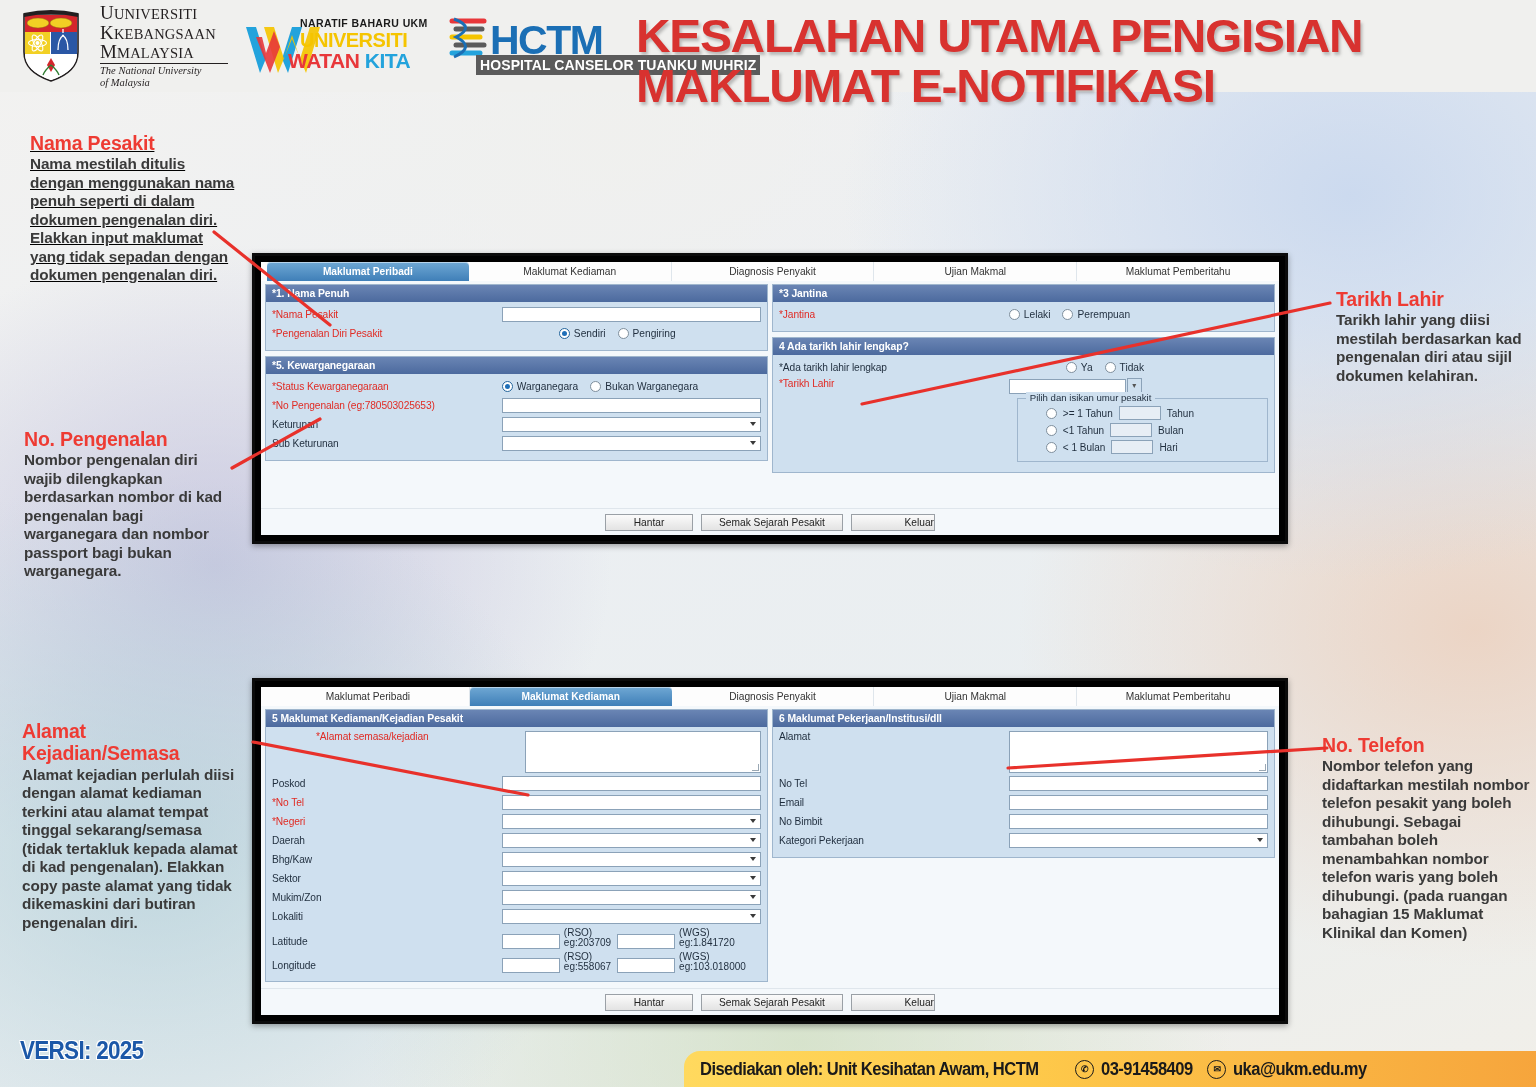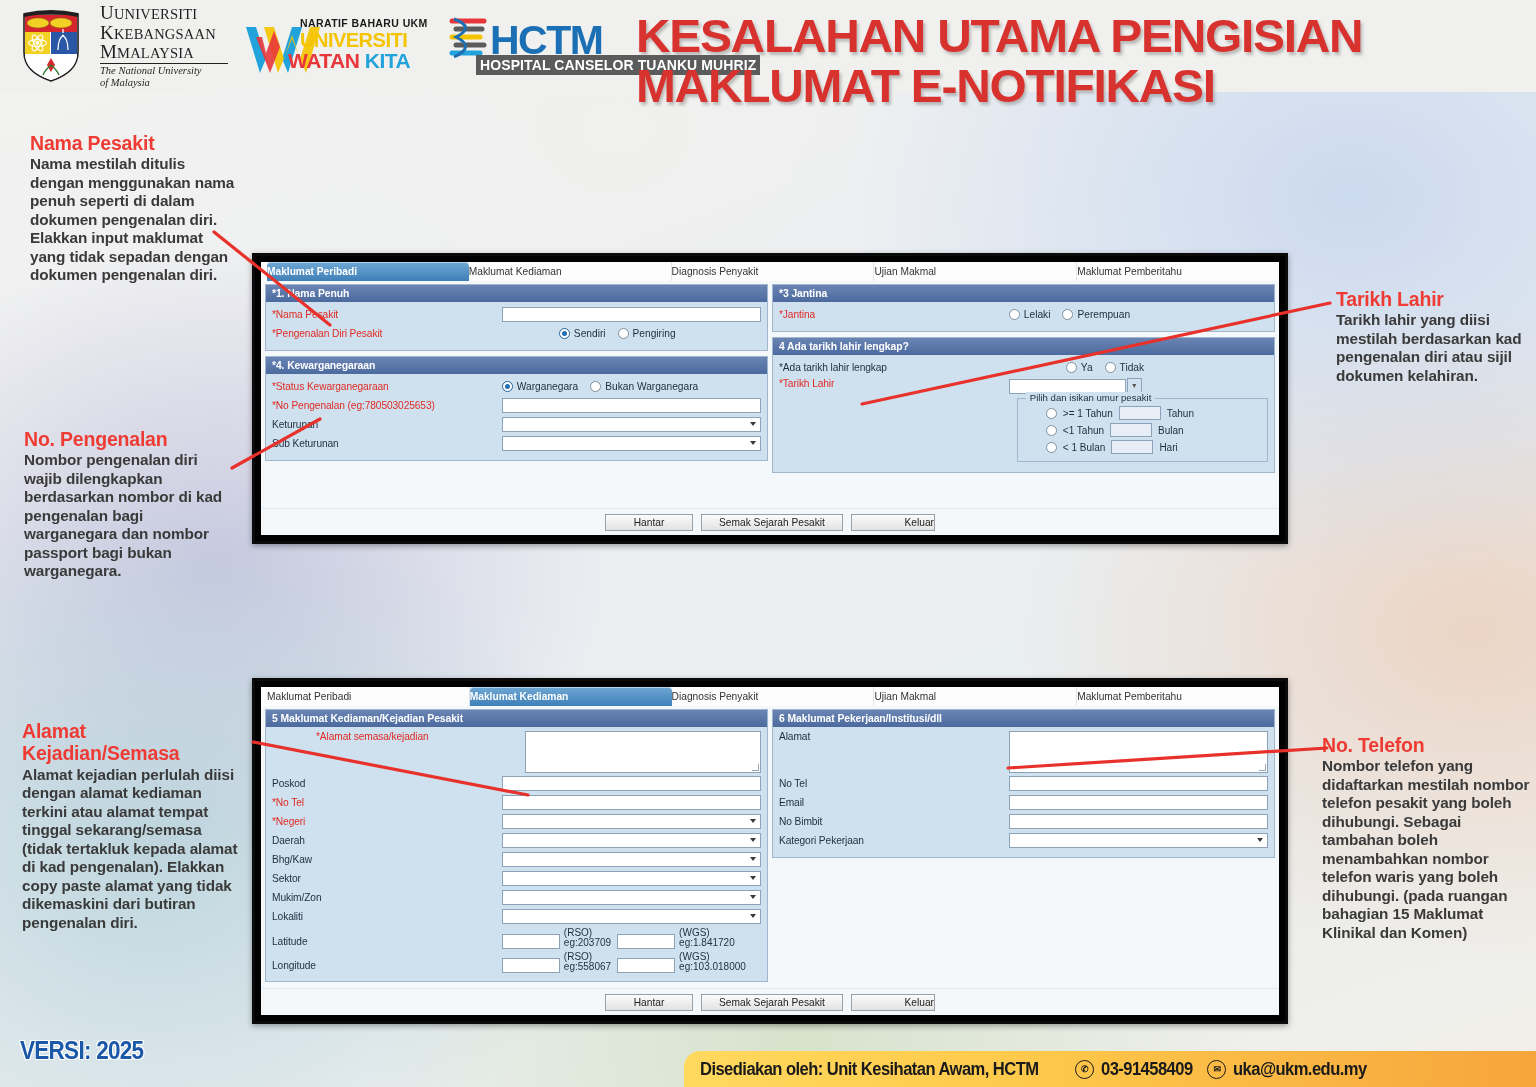--- a/index.html
+++ b/index.html
@@ -50,38 +50,38 @@
     letter-spacing:-1.2px;
     text-shadow:2px 3px 3px rgba(120,120,120,.45);
     font-family:"Liberation Sans",sans-serif;
     transform:scaleX(1.04);transform-origin:left center;
   }
 
   
   .anno{width:212px;z-index:6;}
   .anno h3{margin:0 0 1px 0;color:#ee3b33;font-size:19.5px;font-weight:bold;line-height:1.15;letter-spacing:-.2px;}
   .anno p{margin:0;color:#3a3a3a;font-size:15.3px;font-weight:bold;line-height:1.21;letter-spacing:-.1px;}
-  #anno-nama{left:30px;top:132px;}
+  #anno-nama{left:30px;top:132px;text-decoration:underline;}
   #anno-nopengenalan{left:24px;top:428px;}
   #anno-tarikh{left:1336px;top:288px;}
   #anno-alamat{left:22px;top:720px;width:218px;}
   #anno-telefon{left:1322px;top:734px;width:212px;}
 
   
   #lines{position:absolute;left:0;top:0;width:1536px;height:1087px;z-index:7;pointer-events:none;}
 
   
   .shot{position:absolute;z-index:4;background:#000;border:3px solid #0b0b0b;box-shadow:0 2px 6px rgba(0,0,0,.35);}
   #shot1{left:252px;top:253px;width:1030px;height:285px;}
   #shot2{left:252px;top:678px;width:1030px;height:340px;}
   .shot-inner{position:absolute;left:6px;top:6px;right:6px;bottom:6px;background:#ffffff;overflow:hidden;}
 
   
   .tabbar{display:flex;height:19px;background:#fdfdfd;border-bottom:1px solid #b6cde0;align-items:stretch;padding-left:6px;}
-  .tab{flex:1;display:flex;align-items:center;justify-content:flex-start;font-size:10.2px;color:#333;border-right:1px solid #dfe6ec;background:#fdfdfd;}
+  .tab{flex:1;display:flex;align-items:center;justify-content:center;font-size:10.2px;color:#333;border-right:1px solid #dfe6ec;background:#fdfdfd;}
   .tab:last-child{border-right:none;}
   .tab.active{background:linear-gradient(180deg,#6fa8d4 0%,#3f7fb8 100%);color:#fff;font-weight:bold;
     border-radius:4px 4px 0 0;border-right:none;box-shadow:inset 0 1px 0 rgba(255,255,255,.5);}
 
   
   .formwrap{position:absolute;left:0;right:0;top:19px;bottom:0;background:#f4f8fb;}
   .cols{display:flex;gap:4px;padding:3px 4px 0 4px;}
   .col{flex:1;}
   .panel{margin-bottom:5px;border:1px solid #9fb6cd;}
   .panel .ph{background:linear-gradient(180deg,#6a85b4 0%,#4c6a9e 100%);color:#fff;font-size:10.4px;font-weight:bold;padding:3px 6px;letter-spacing:-.1px;}
@@ -280,21 +280,21 @@
                         <span class="dot"></span>
                         <span>Pengiring</span>
                       </label>
                 </div>
                   </div>
               </div>
             </div>
           </div>
 
           <div class="panel">
-            <div class="ph">*4. Kewarganegaraan</div>
+            <div class="ph">*5. Kewarganegaraan</div>
             <div class="pb">
               <div class="row">
                 <div class="lbl req">*Status Kewarganegaraan</div>
                 <div class="fld">
                     <div class="radios">
                   <label class="rad">
                         <span class="dot on"></span>
                         <span>Warganegara</span>
                       </label>
                   <label class="rad">

